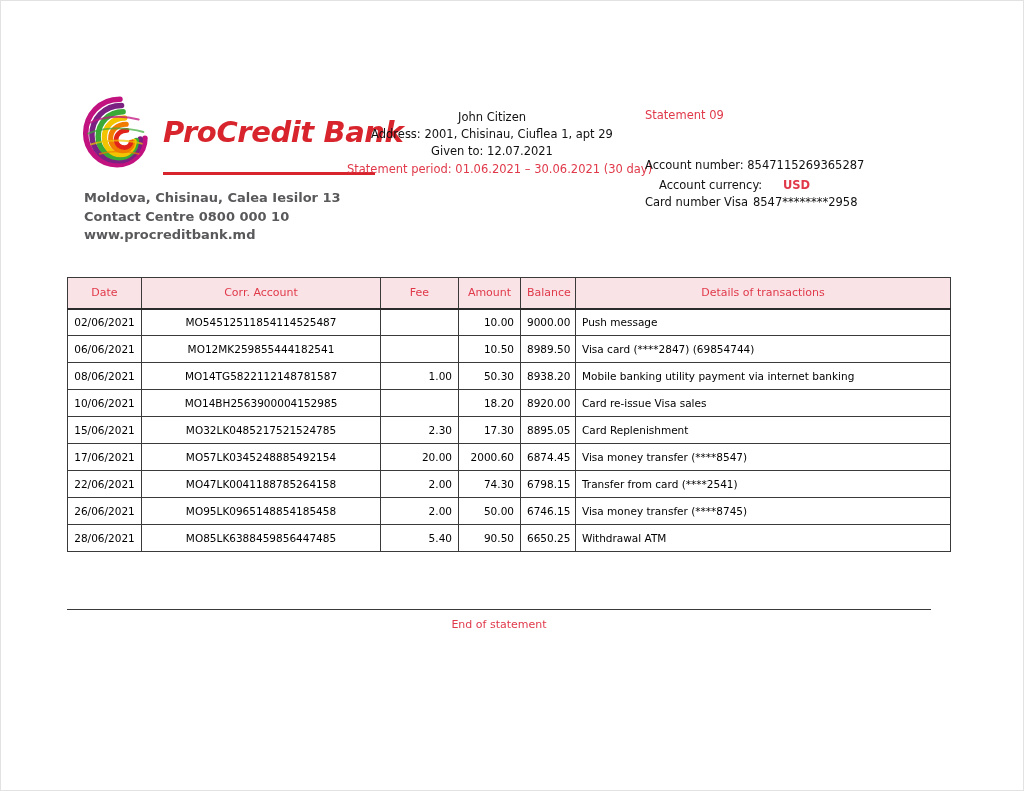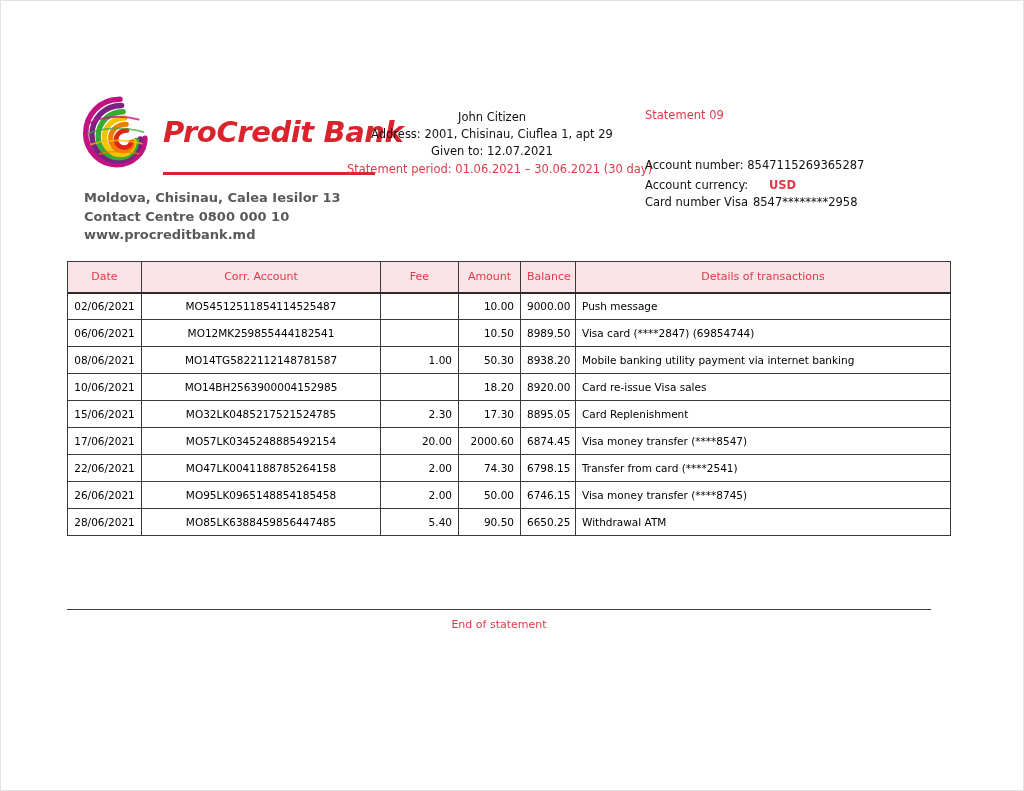--- a/index.html
+++ b/index.html
@@ -109,33 +109,33 @@
   }
   .stmt-number {
     color: #e0394a;
     margin-bottom: 36px;
     white-space: nowrap;
   }
   .acct-line {
     margin-bottom: 6px;
     white-space: nowrap;
   }
-  .acct-line.tight { margin-bottom: 3px; }
+  .acct-line.tight { margin-bottom: 3px; margin-left: 14px; }
   .currency-label { display: inline-block; width: 124px; }
   .currency-value {
     color: #e0394a;
     font-weight: bold;
   }
   .card-label { margin-right: 5px; margin-top: 16px; }
 
   
   .table-wrap {
     position: absolute;
     left: 66px;
-    top: 260px;
+    top: 276px;
     width: 864px;
   }
   table.stmt {
     border-collapse: collapse;
     width: 864px;
     table-layout: fixed;
     font-family: "DejaVu Sans", sans-serif;
   }
   table.stmt th, table.stmt td {
     border: 1px solid #3a3a3a;

